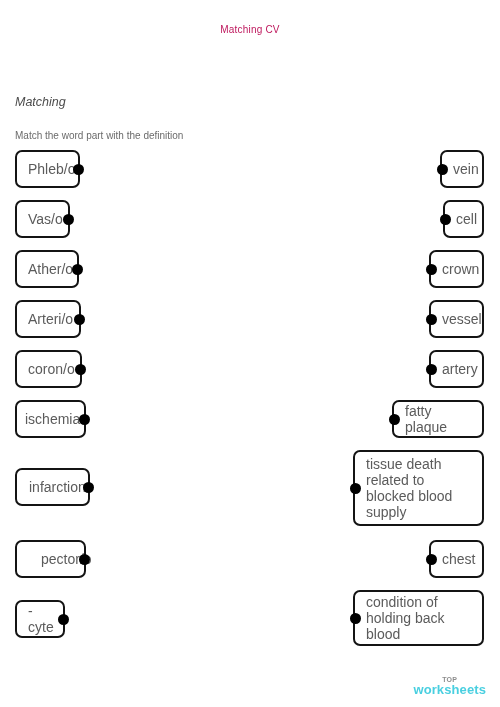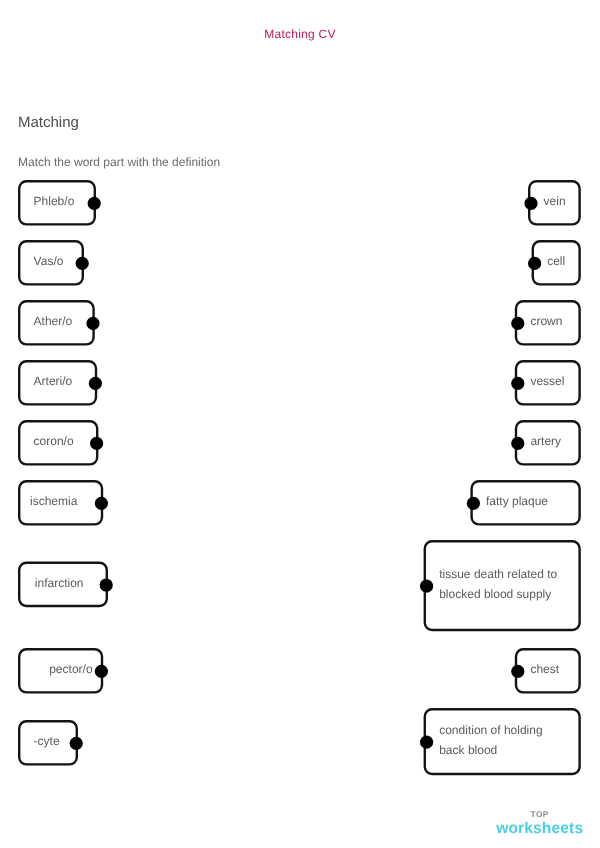--- a/index.html
+++ b/index.html
@@ -43,20 +43,21 @@
     color: #6b6b6b;
     letter-spacing: 0.1px;
   }
 
   .section-title {
     position: absolute;
     top: 95px;
     left: 15px;
     font-size: 12.5px;
     color: #4d4d4d;
+    font-style: italic;
   }
   .section-instruction {
     position: absolute;
     top: 130px;
     left: 15px;
     font-size: 10px;
     color: #6b6b6b;
   }
 
   
@@ -78,21 +79,21 @@
   .col-right { left: 265px; width: 219px; }
 
   .match-item {
     position: absolute;
     box-sizing: border-box;
     border: 2.2px solid #141414;
     border-radius: 7px;
     background: #ffffff;
     display: flex;
     align-items: center;
-    font-size: 10px;
+    font-size: 14px;
     color: #5b5b5b;
     line-height: 16px;
   }
   .match-item.left  { left: 0; padding: 0 11px; }
   .match-item.right { right: 0; padding: 0 11px; }
 
   .match-item .label { display: block; }
 
   
   .dot {

